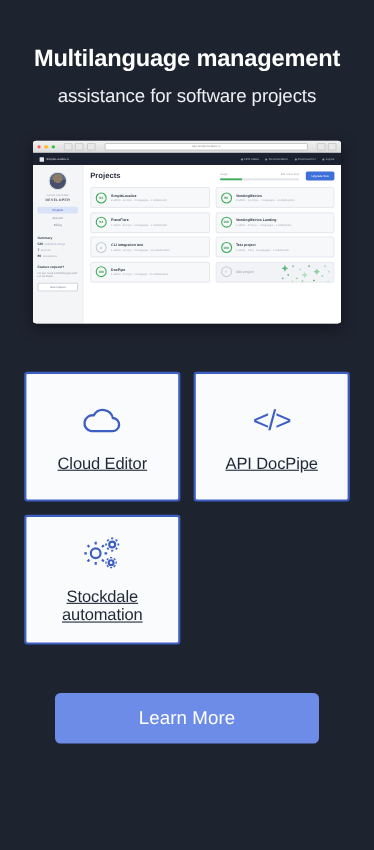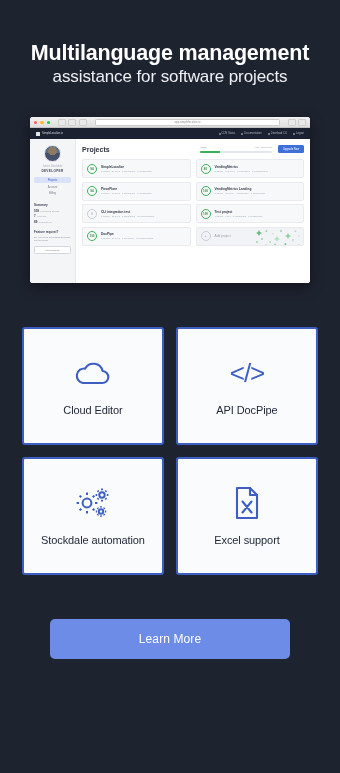--- a/index.html
+++ b/index.html
@@ -12,21 +12,21 @@
   .page { width: 340px; height: 773px; position: relative; background: #1e2330; }
 
   
   .headline { padding: 40px 16px 0; text-align: center; }
   .headline h1 {
     color: #ffffff; font-size: 21.5px; font-weight: 700;
     letter-spacing: -0.2px; line-height: 1.22;
   }
   .headline h2 {
     color: #eef0f4; font-size: 17px; font-weight: 400;
-    margin-top: 0; line-height: 1.25; letter-spacing: -0.1px;
+    margin-top: 11px; line-height: 1.25; letter-spacing: -0.1px;
   }
 
   
   .mockup-wrap { margin: 30px 30px 0; }
   .mockup {
     background: #ffffff; border-radius: 3px;
     box-shadow: 0 4px 14px rgba(0,0,0,.45);
     overflow: hidden; width: 280px;
   }
   .chrome {
@@ -128,29 +128,29 @@
   .confetti { position: absolute; right: 2px; top: 0; bottom: 0; width: 46px; opacity: .85; }
 
   
   .cards { margin: 44px 22px 0; display: grid; grid-template-columns: 1fr 1fr; gap: 12px; }
   .card {
     background: #fafbfd; border: 2px solid #3d5fc4; border-radius: 3px;
     height: 118px; display: flex; flex-direction: column;
     align-items: center; justify-content: center; gap: 14px;
   }
   .card .ic { color: #3d5fc4; display: flex; align-items: center; justify-content: center; height: 34px; }
-  .card .lbl { font-size: 11px; color: #222a3a; letter-spacing: -.1px; text-align: center; }
+  .card .lbl { font-size: 15px; color: #222a3a; letter-spacing: -.1px; text-align: center; text-decoration: underline; }
   .codeglyph { font-size: 26px; font-weight: 400; color: #3d5fc4; line-height: 1; letter-spacing: -1px; }
 
   
   .cta-wrap { margin: 44px 50px 0; }
   .cta {
     display: block; width: 100%; background: #6c8ce8; color: #fff;
     border: none; border-radius: 5px; padding: 13px 0;
-    font-size: 12px; font-family: "Liberation Sans", sans-serif;
+    font-size: 17px; font-family: "Liberation Sans", sans-serif;
     letter-spacing: .1px; cursor: pointer;
   }
 </style>
 </head>
 <body>
 
 <div class="page">
 
   <div class="headline">
     <h1>Multilanguage management</h1>
@@ -359,30 +359,20 @@
           <path d="M14 6.6v2.4M14 25v2.4M3.6 17H6M22 17h2.4M6.6 9.6l1.7 1.7M19.7 22.7l1.7 1.7M21.4 9.6l-1.7 1.7M8.3 22.7l-1.7 1.7"></path>
           <circle cx="29" cy="9" r="2.7"></circle>
           <path d="M29 2.6v1.6M29 13.8v1.6M22.6 9h1.6M33.8 9h1.6M24.6 4.6l1.1 1.1M32.3 12.3l1.1 1.1M33.4 4.6l-1.1 1.1M25.7 12.3l-1.1 1.1"></path>
           <circle cx="28" cy="25.5" r="2.2"></circle>
           <path d="M28 20.3v1.2M28 29.5v1.2M22.8 25.5H24M32 25.5h1.2M24.4 21.9l.9.9M30.7 28.2l.9.9M31.6 21.9l-.9.9M25.3 28.2l-.9.9"></path>
         </svg>
       </div>
       <div class="lbl">Stockdale automation</div>
     </div>
 
-    <div class="card">
-      <div class="ic">
-        <svg width="28" height="34" viewBox="0 0 28 34" fill="none" stroke="#3d5fc4" stroke-width="2.1" stroke-linejoin="round" stroke-linecap="round">
-          <path d="M4 2h13l7 7v23H4z"></path>
-          <path d="M17 2v7h7"></path>
-          <path d="M9.5 15.5l9 11M18.5 15.5l-9 11"></path>
-        </svg>
-      </div>
-      <div class="lbl">Excel support</div>
-    </div>
 
   </div>
 
   <div class="cta-wrap">
     <button class="cta">Learn More</button>
   </div>
 
 </div>
 
 </body></html>

